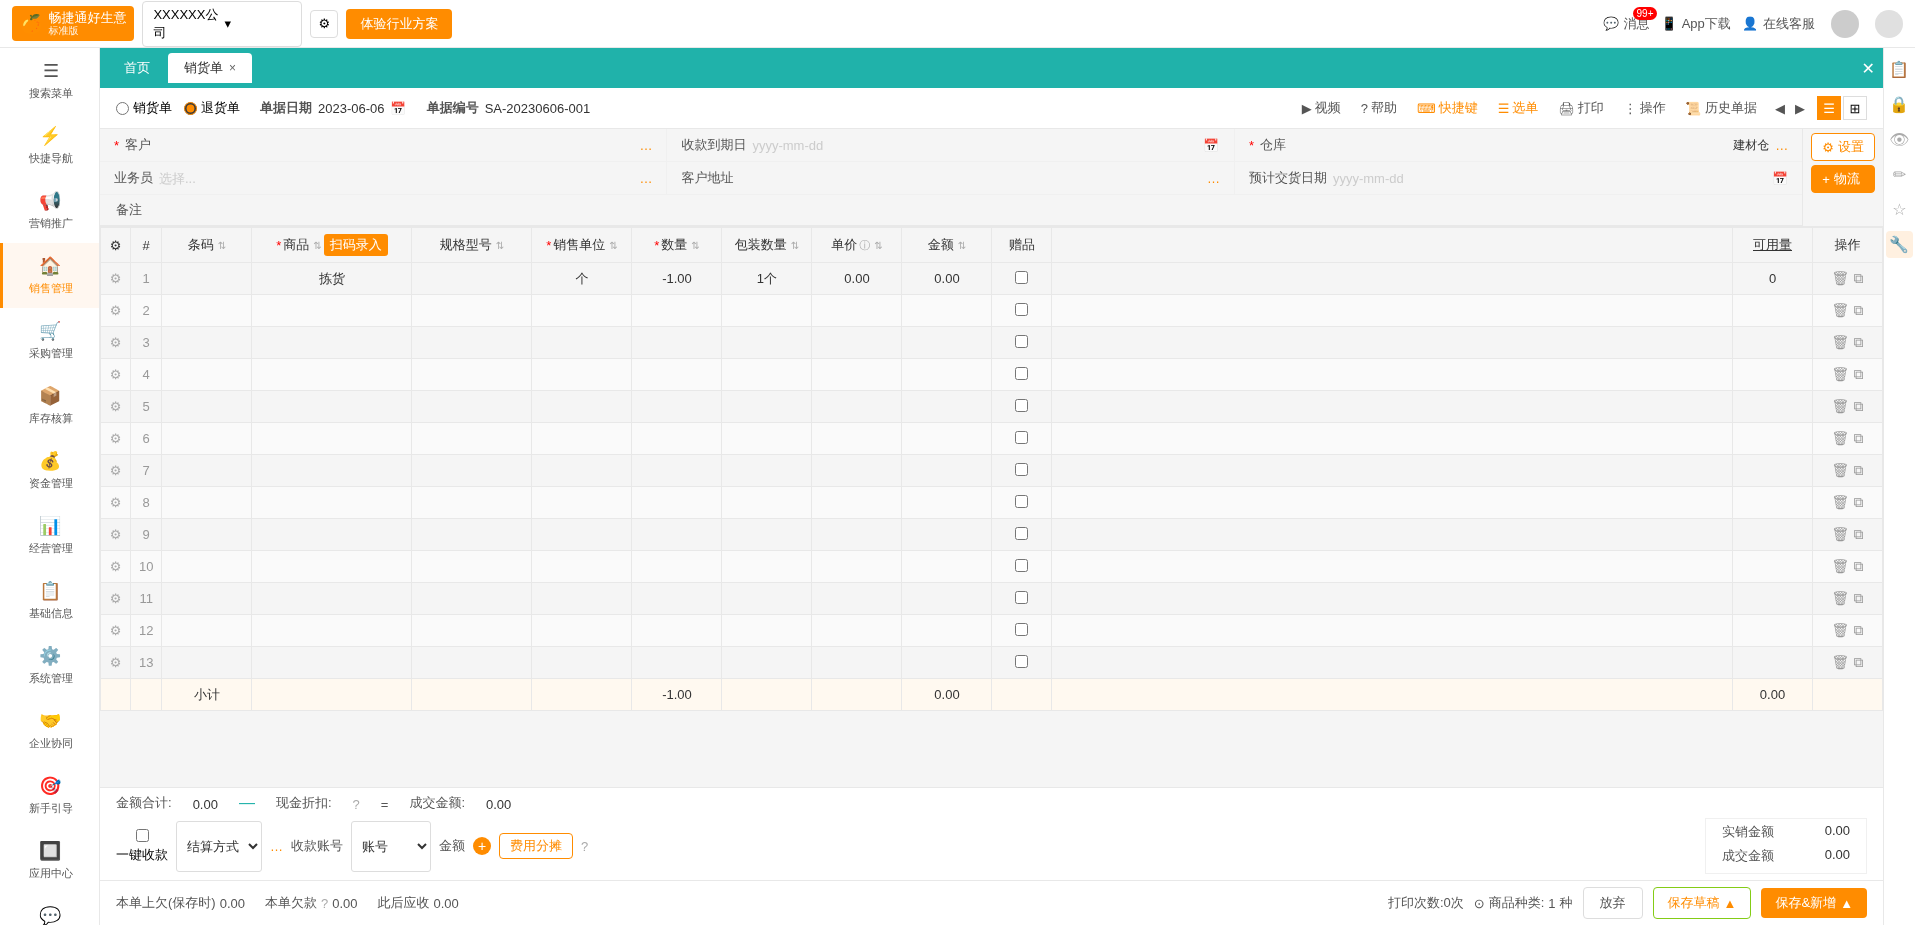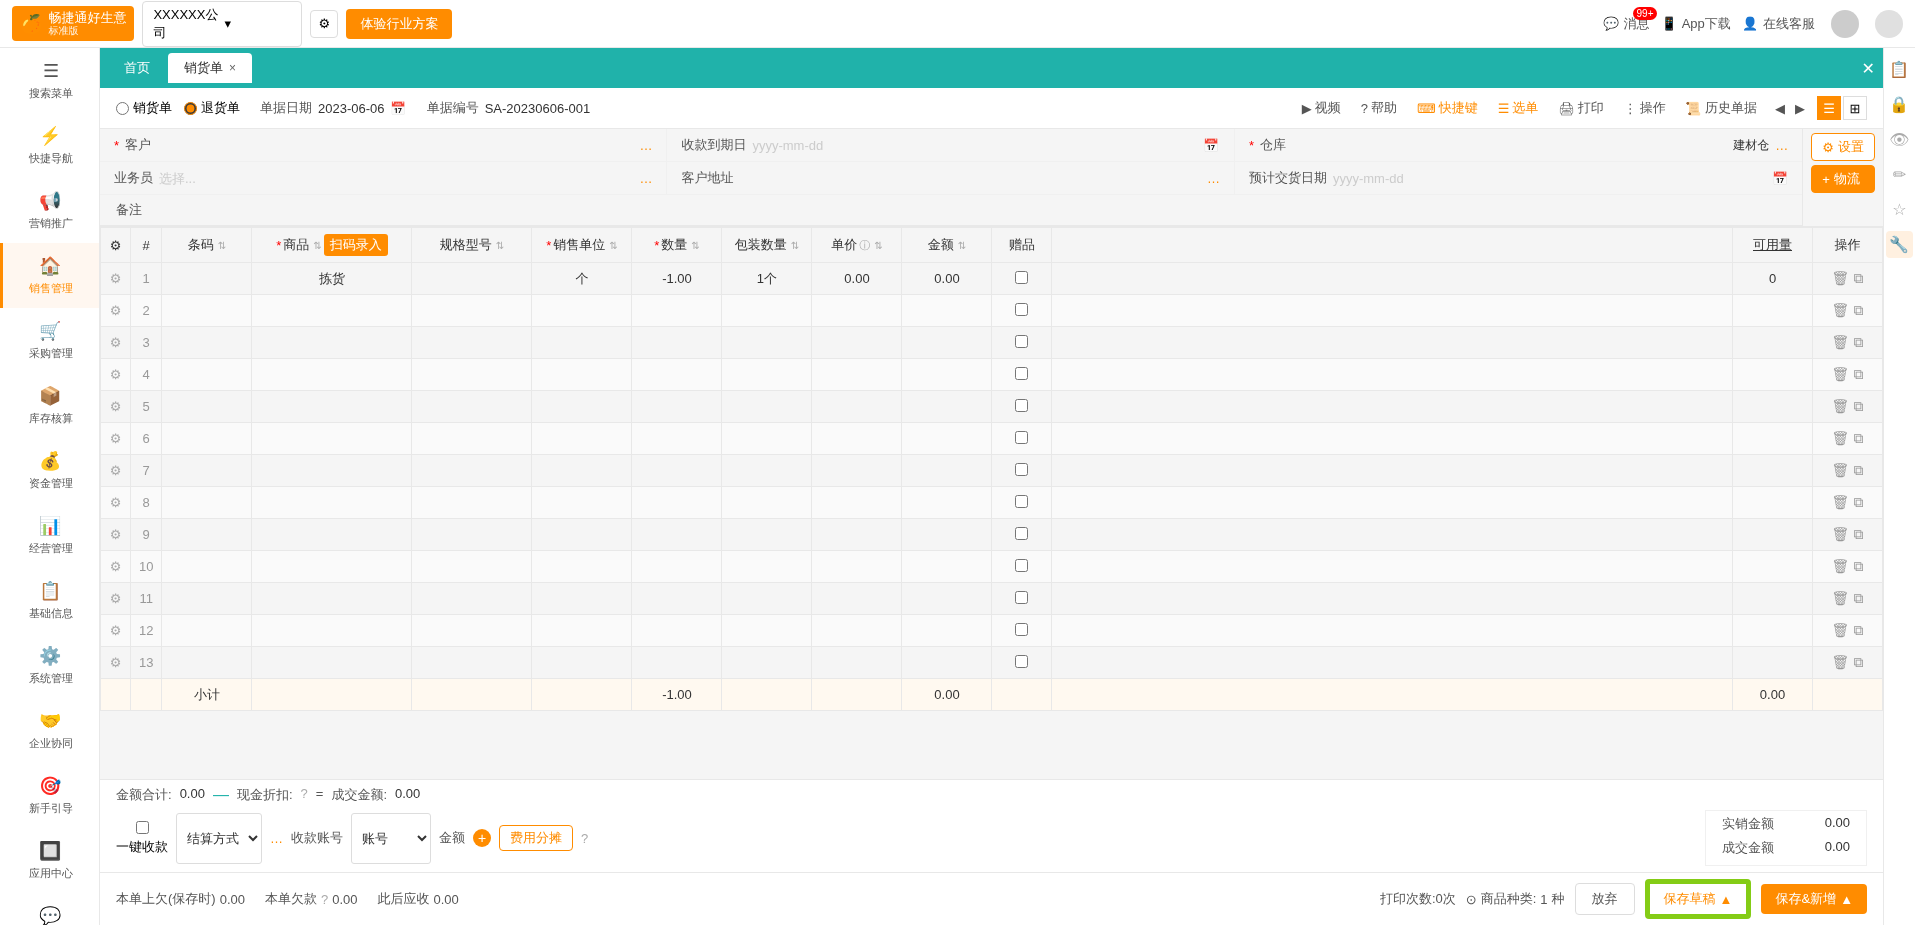--- a/index.html
+++ b/index.html
@@ -81,21 +81,21 @@
 
     
     .sub-header {
       display: flex; align-items: center; padding: 8px 16px;
       border-bottom: 1px solid #e8e8e8; gap: 20px; background: #fff;
     }
     .radio-group { display: flex; align-items: center; gap: 12px; }
     .radio-item { display: flex; align-items: center; gap: 4px; cursor: pointer; }
     .radio-item input[type=radio] { accent-color: #ff8c00; }
     .field-group { display: flex; align-items: center; gap: 6px; }
-    .field-label { color: #555; white-space: nowrap; }
+    .field-label { color: #555; white-space: nowrap; font-weight: bold; }
     .field-value { color: #333; font-weight: 500; }
     .sub-header-right { margin-left: auto; display: flex; align-items: center; gap: 8px; }
     .toolbar-btn {
       display: flex; align-items: center; gap: 3px; cursor: pointer;
       color: #555; font-size: 12px; padding: 2px 6px;
     }
     .toolbar-btn.orange { color: #ff8c00; }
     .nav-arrows { display: flex; gap: 2px; }
     .nav-arrow { cursor: pointer; color: #555; padding: 2px 4px; }
     .view-toggle { display: flex; gap: 2px; }
@@ -142,21 +142,21 @@
       background: #ff8c00; color: #fff; border: none; border-radius: 3px;
       padding: 2px 6px; cursor: pointer; font-size: 13px;
     }
     .col-header-required { color: #f00; }
     .sort-icon { color: #aaa; margin-left: 2px; cursor: pointer; font-size: 10px; }
     .ops-col { display: flex; gap: 4px; justify-content: center; }
     .op-icon { cursor: pointer; color: #999; font-size: 14px; }
 
     
     .footer-area { border-top: 1px solid #e8e8e8; padding: 6px 16px; background: #fff; }
-    .footer-top { display: flex; align-items: flex-start; gap: 8px; margin-bottom: 6px; }
+    .footer-top { display: flex; align-items: flex-end; gap: 21px; margin-bottom: 6px; }
     .footer-label { color: #555; }
     .footer-value { color: #333; font-weight: 500; }
     .minus-icon { color: #20b2aa; font-size: 16px; }
     .equal-icon { color: #555; }
     .footer-bottom { display: flex; align-items: center; gap: 8px; }
     .checkbox-item { display: flex; align-items: center; gap: 4px; cursor: pointer; flex-direction: column; }
     .select-input {
       border: 1px solid #ddd; border-radius: 3px; padding: 16px 6px;
       background: #fff; color: #333; min-width: 80px;
     }
@@ -176,21 +176,21 @@
       display: flex; align-items: center; background: #fff;
       border-top: 1px solid #e8e8e8; padding: 6px 16px; gap: 20px;
     }
     .status-item { display: flex; align-items: center; gap: 4px; font-size: 12px; color: #555; }
     .status-bar-right { margin-left: auto; display: flex; align-items: center; gap: 10px; }
     .abandon-btn {
       border: 1px solid #ddd; background: #fff; border-radius: 4px;
       padding: 6px 16px; cursor: pointer; color: #555;
     }
     .save-draft-btn {
-      border: 5px solid #84cc16; color: #ff8c00; background: #fff;
+      border: 1px solid #84cc16; color: #ff8c00; background: #fff;
       border-radius: 4px; padding: 6px 14px; cursor: pointer;
       display: flex; align-items: center; gap: 4px;
     }
     .save-new-btn {
       background: #ff8c00; color: #fff; border: none;
       border-radius: 4px; padding: 6px 14px; cursor: pointer;
       display: flex; align-items: center; gap: 4px;
     }
     .print-count { color: #555; }
     .goods-type { display: flex; align-items: center; gap: 4px; color: #555; font-size: 12px; }

